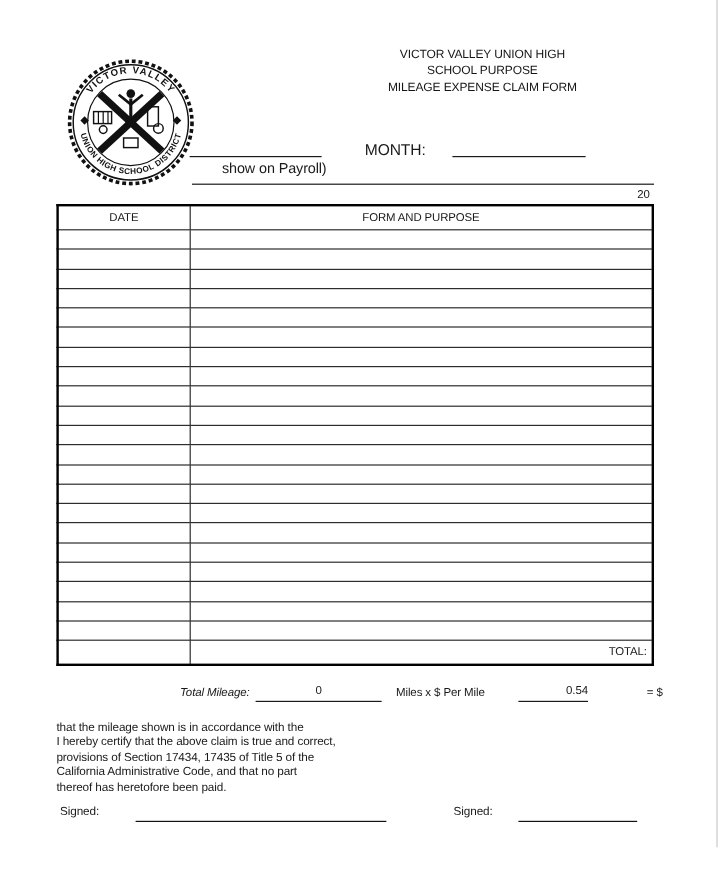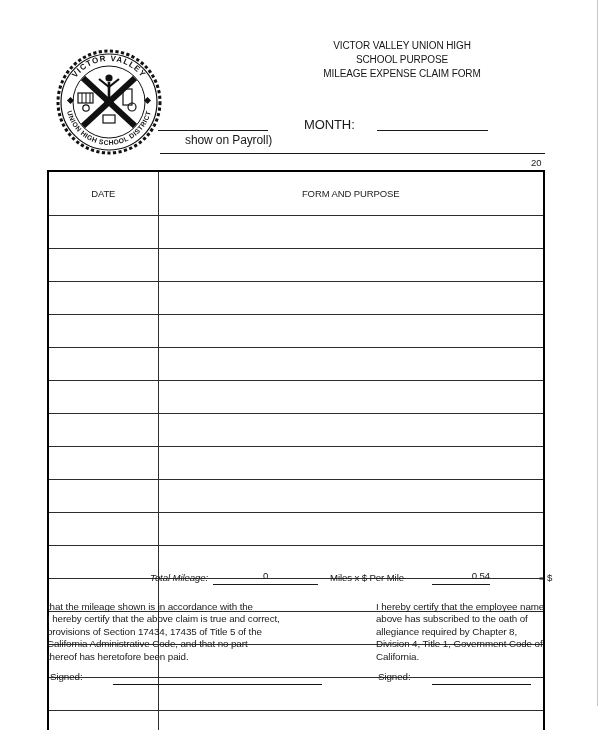--- a/index.html
+++ b/index.html
@@ -22,21 +22,21 @@
   .name-field { position:absolute; left:158px; top:117px; width:110px; height:14px; border-bottom:1.5px solid #1a1a1a; font-size:9.5px; }
   .name-caption { position:absolute; left:151px; top:133px; font-size:12px;margin-left:34px; }
   .month-label { position:absolute; left:304px; top:117px; font-size:13px; }
   .month-field { position:absolute; left:377px; top:117px; width:111px; height:14px; border-bottom:1.5px solid #1a1a1a; font-size:9.5px; }
   .year-prefix { position:absolute; left:531px; top:117px; font-size:9.5px;margin-top:40px; }
   .top-rule { position:absolute; left:160px; top:153px; width:385px; height:0; border-top:1.7px solid #1a1a1a; }
 
   
   .claims-table { position:absolute; left:47px; top:170px; width:498px;
     border-collapse:collapse; table-layout:fixed; border:2px solid #000; }
-  .claims-table th, .claims-table td { border:1px solid #2d2d2d; padding:16px; }
+  .claims-table th, .claims-table td { border:1px solid #2d2d2d; padding:4px; }
   .claims-table th { height:17px; font-size:9.5px; font-weight:normal; text-align:center; }
   .claims-table col.c-date { width:110px; }
   .claims-table tbody td { height:16.3px; }
   .claims-table tfoot td { height:12px; font-size:9.5px; }
   .total-cell { text-align:right; padding-right:4px !important; }
 
   
   .totals-row { position:absolute; left:0; top:570px; width:600px; height:18px; font-size:9.6px; }
   .totals-row > span, .totals-row > div { position:absolute; top:0; }
   .total-mileage-label { left:150px; top:2px !important;font-style:italic; }
@@ -223,26 +223,19 @@
     <span class="equals-label">= $</span>
   </div>
 
   <div class="cert-left">
     <div>that the mileage shown is in accordance with the</div>
     <div>I hereby certify that the above claim is true and correct,</div>
     <div>provisions of Section 17434, 17435 of Title 5 of the</div>
     <div>California Administrative Code, and that no part</div>
     <div>thereof has heretofore been paid.</div>
   </div>
-  <div class="cert-right">
-    <div>I hereby certify that the employee name</div>
-    <div>above has subscribed to the oath of</div>
-    <div>allegiance required by Chapter 8,</div>
-    <div>Division 4, Title 1, Government Code of</div>
-    <div>California.</div>
-  </div>
 
   <span class="signed-left-label">Signed:</span>
   <div class="signed-left-line"></div>
   <span class="signed-right-label">Signed:</span>
   <div class="signed-right-line"></div>
 
 </div>
 
 </body></html>

